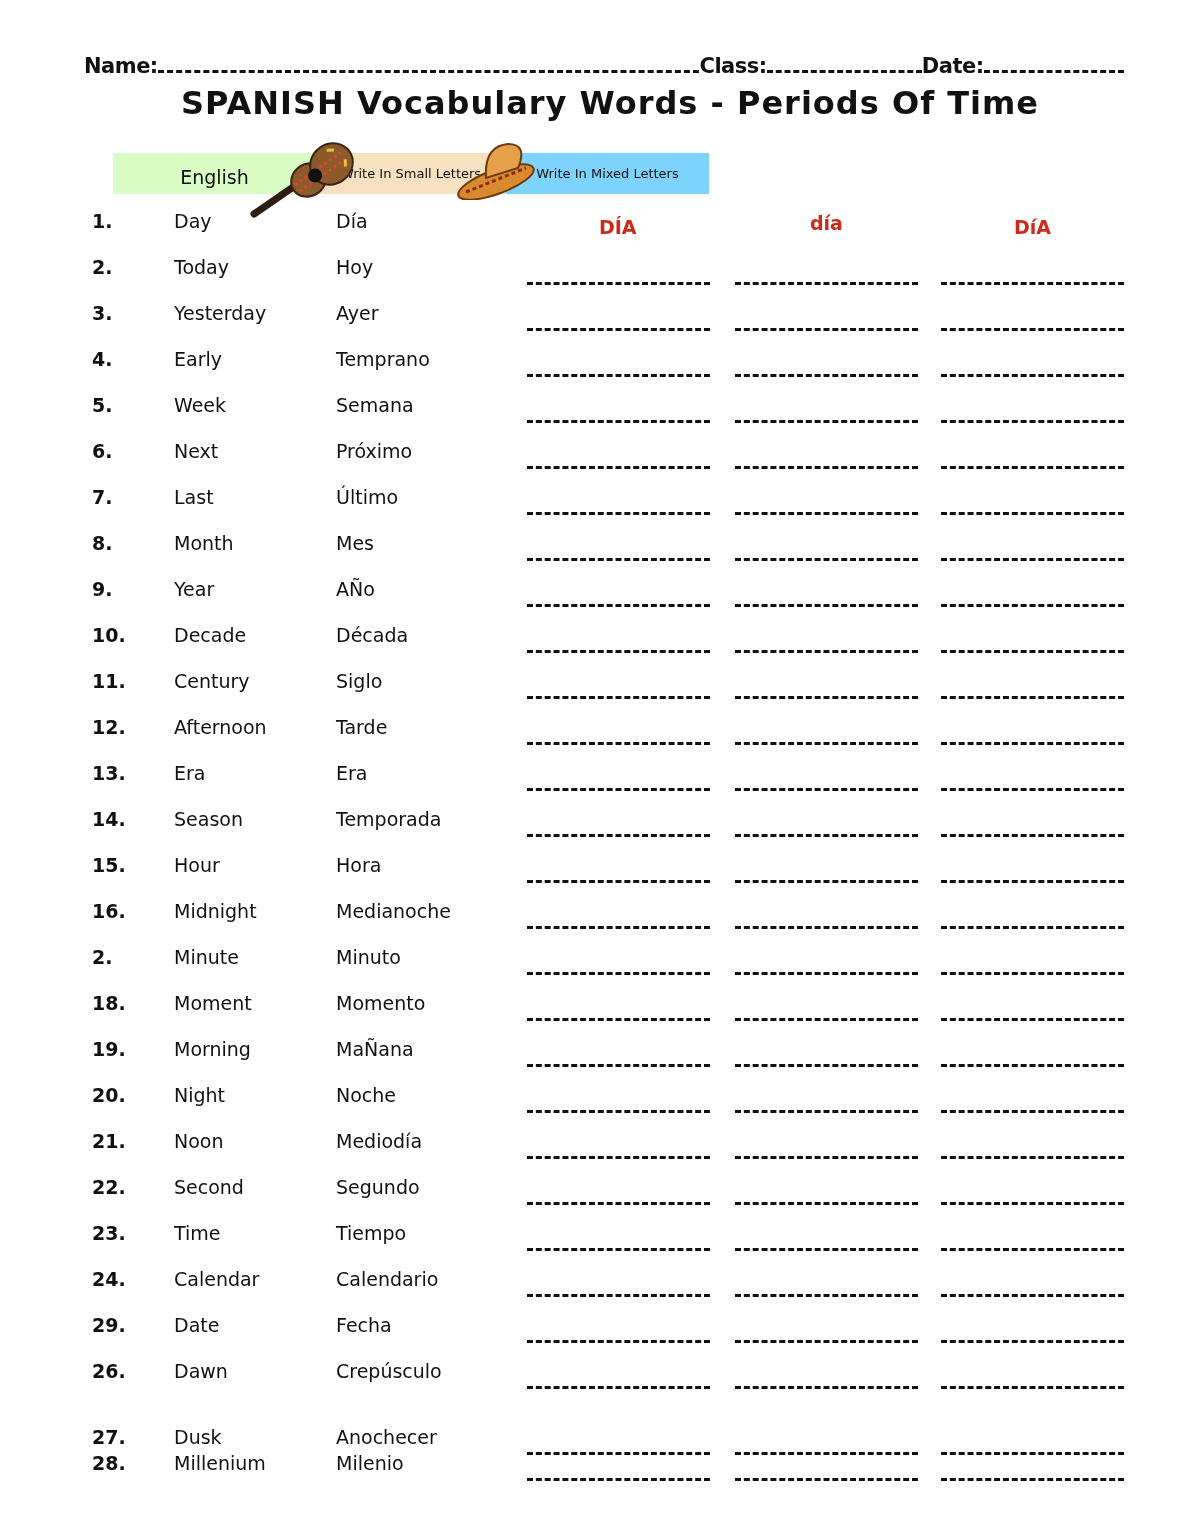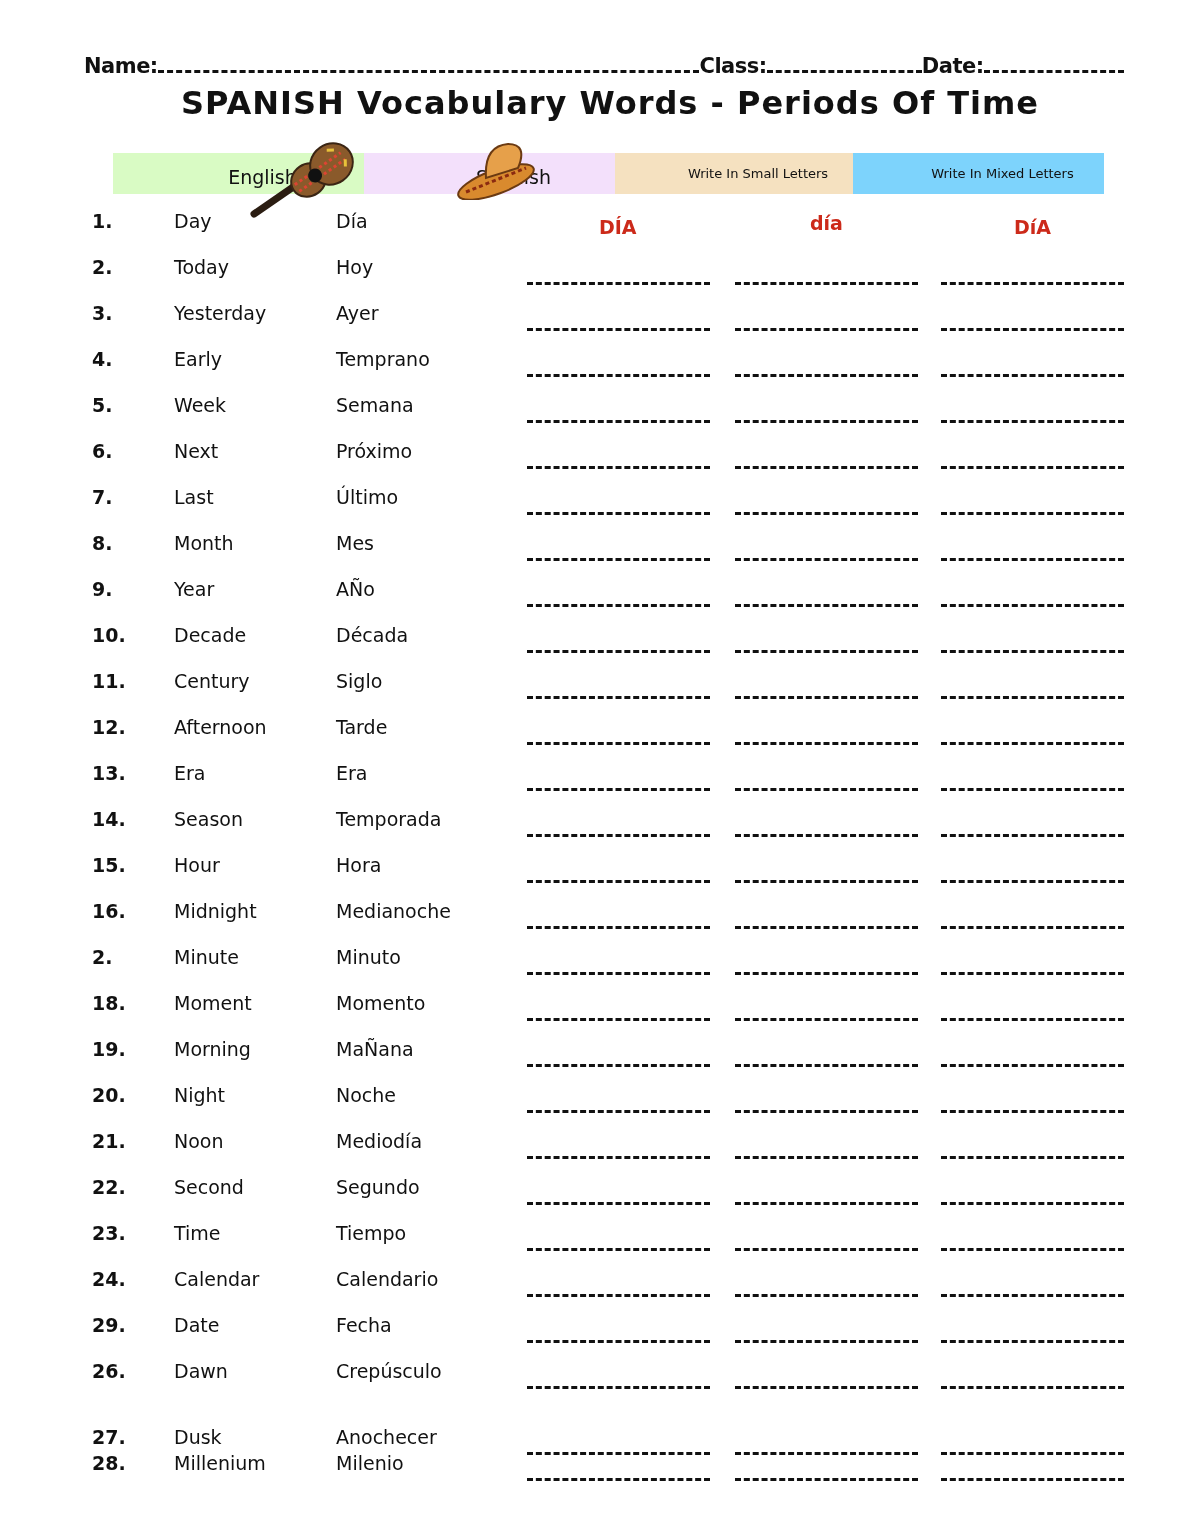--- a/index.html
+++ b/index.html
@@ -6,21 +6,21 @@
   body { width: 1187px; height: 1536px; position: relative; overflow: hidden;
          font-family: "DejaVu Sans", sans-serif; color: #111; }
   .header-line { position: absolute; top: 46px; left: 84px; width: 1040px; height: 32px;
                  font-size: 21px; font-weight: bold; display: flex; align-items: flex-end; white-space: nowrap; }
   .header-line .lbl { letter-spacing: -0.5px; text-align: center; }
   .header-line .blank { border-bottom: 3px dashed #111; height: 0; margin-bottom: 5px; }
   .title { position: absolute; top: 84px; left: 0; width: 1220px; text-align: center;
            font-size: 32px; font-weight: bold; letter-spacing: 1px; }
   .col-header { position: absolute; top: 153px; left: 113px; width: 1014px; height: 41px; display: flex; }
   .col-header .cell { display: flex; align-items: center; justify-content: center;
-                      font-size: 13px; padding-left: 48px; }
+                      font-size: 13px; }
   .col-header .cell.big { font-size: 19px; padding-top: 6px; }
   .guitar { position: absolute; left: 248px; top: 138px; width: 110px; height: 82px; }
   .sombrero { position: absolute; left: 456px; top: 138px; width: 86px; height: 62px; }
   .rows { position: absolute; top: 206px; left: 0; width: 1187px; }
   .row { position: absolute; left: 0; width: 1187px; height: 40px; }
   .row .num { position: absolute; left: 92px; font-size: 19px; font-weight: bold; }
   .row .en { position: absolute; left: 174px; font-size: 19px; }
   .row .es { position: absolute; left: 336px; font-size: 19px; }
   .row .blank { position: absolute; top: 26px; height: 0; border-bottom: 3px dashed #111; width: 183px; }
   .row .b1 { left: 527px; }
@@ -37,21 +37,20 @@
   <span class="lbl">Class:</span>
   <span class="blank" style="width:157px"></span>
   <span class="lbl">Date:</span>
   <span class="blank" style="width:142px"></span>
 </div>
 
 <div class="title">SPANISH Vocabulary Words - Periods Of Time</div>
 
 <div class="col-header">
   <div class="cell big" style="width:203px;background:#d9fbc4">English</div>
-  <div class="cell big" style="width:203px;background:#f3e0fb">Spanish</div>
   <div class="cell" style="width:190px;background:#f5e1c0">Write In Small Letters</div>
   <div class="cell" style="width:203px;background:#7dd3fc">Write In Mixed Letters</div>
 </div>
 
 <svg class="guitar" viewBox="0 0 110 82">
   <line x1="6" y1="76" x2="64" y2="36" stroke="#2b1d12" stroke-width="7" stroke-linecap="round"></line>
   <g transform="rotate(-35 72 34)">
     <ellipse cx="58" cy="34" rx="18" ry="16" fill="#8a5a2b" stroke="#3a2514" stroke-width="2"></ellipse>
     <ellipse cx="86" cy="34" rx="22" ry="20" fill="#8a5a2b" stroke="#3a2514" stroke-width="2"></ellipse>
     <line x1="44" y1="30" x2="100" y2="30" stroke="#d43" stroke-width="3" stroke-dasharray="3 3"></line>

